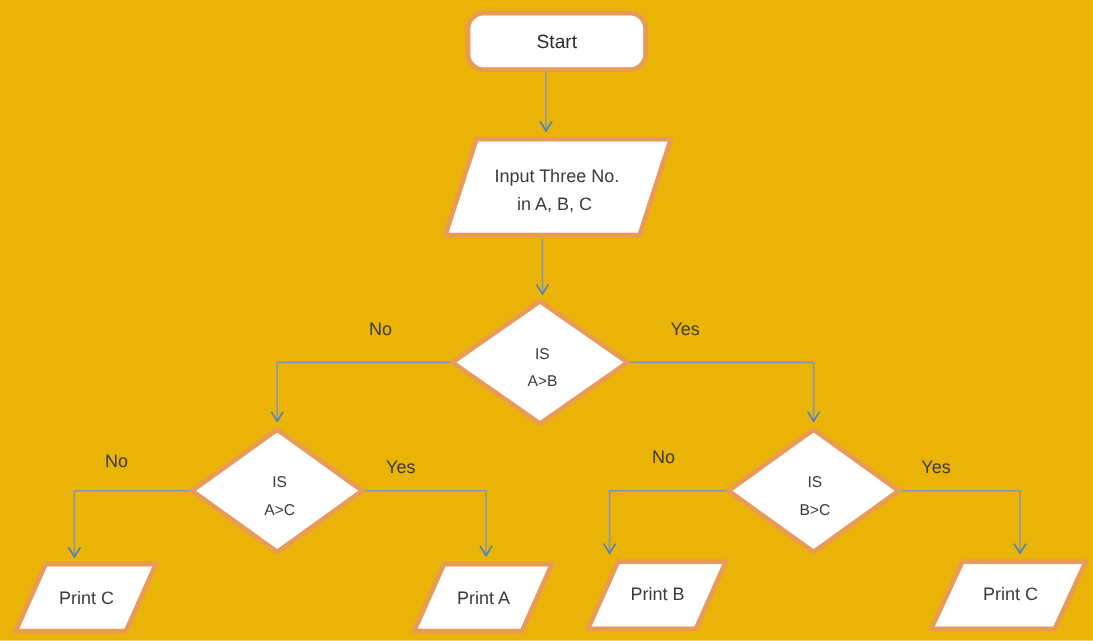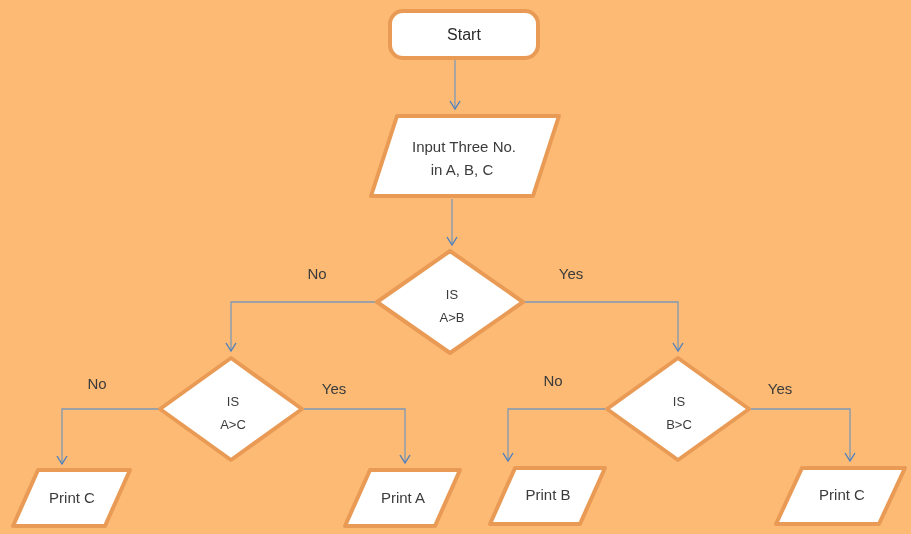--- a/index.html
+++ b/index.html
@@ -5,21 +5,21 @@
   html, body {
     margin: 0;
     padding: 0;
     background: #ffffff;
     font-family: "Liberation Sans", sans-serif;
   }
   .canvas {
     position: relative;
     width: 911px;
     height: 534px;
-    background: #fdba74;
+    background: #eab308;
     overflow: hidden;
   }
   svg { display: block; }
   .shape {
     fill: #ffffff;
     stroke: #E99B55;
     stroke-width: 4;
     stroke-linejoin: round;
   }
   .connector {

